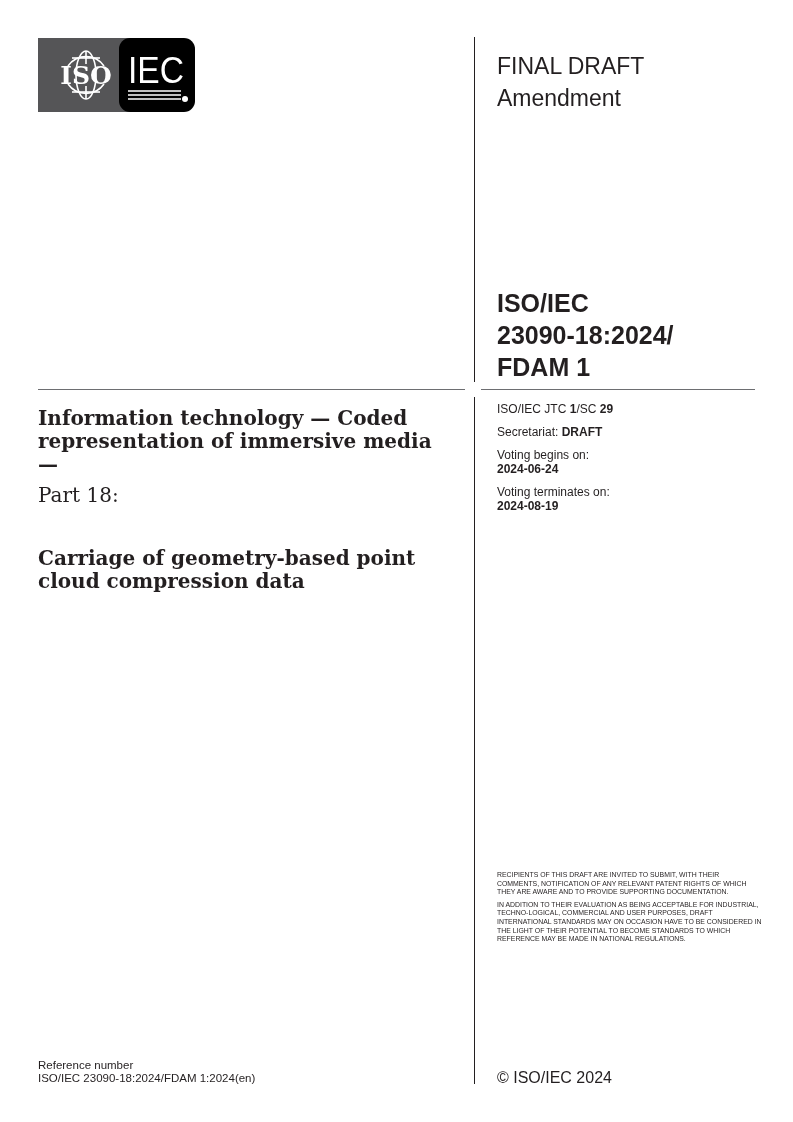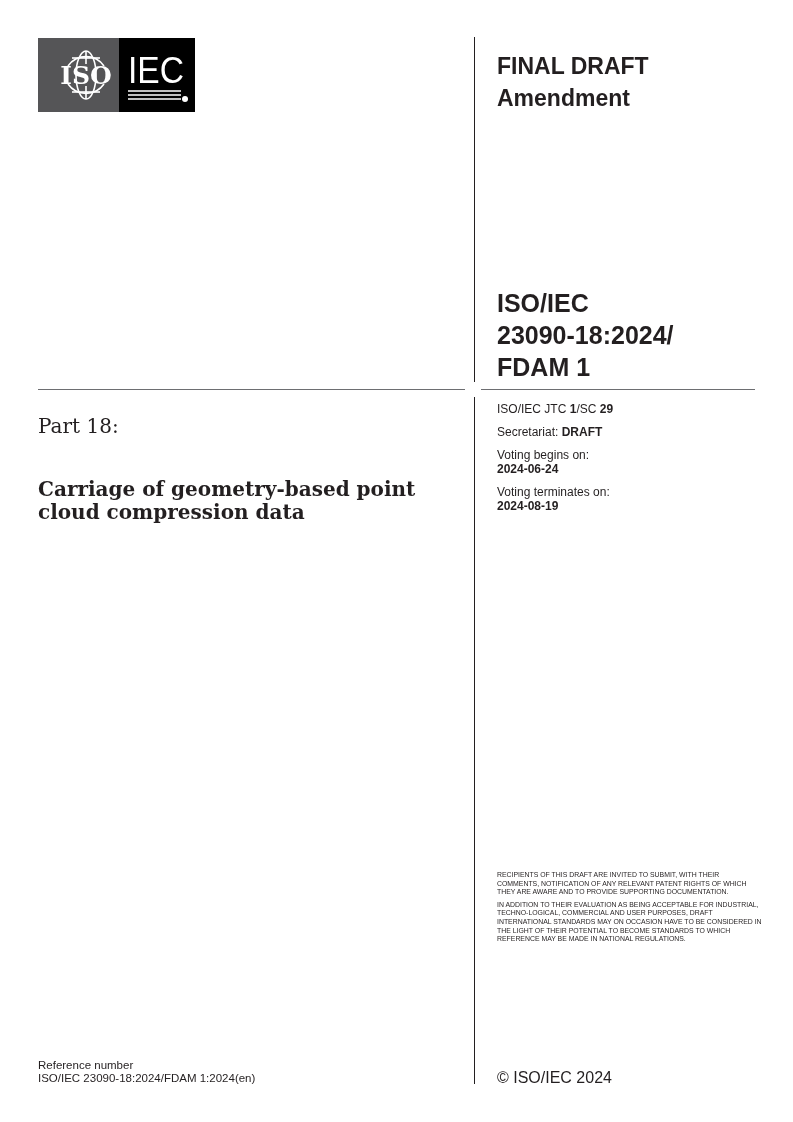--- a/index.html
+++ b/index.html
@@ -1,32 +1,32 @@
 <!DOCTYPE html>
 <html><head>
   <meta charset="utf-8">
   <style>
     html, body { margin: 0; padding: 0; background: #ffffff; }
     body { width: 793px; height: 1122px; position: relative; overflow: hidden; color: #231f20; }
     .sans { font-family: "Liberation Sans", "DejaVu Sans", sans-serif; }
     .serif { font-family: "DejaVu Serif", "Liberation Serif", serif; }
 
     .logo-iso { position: absolute; left: 38px; top: 38px; width: 96px; height: 74px; background: #555557; }
-    .logo-iec { position: absolute; left: 119px; top: 38px; width: 76px; height: 74px; background: #000000; }
+    .logo-iec { position: absolute; left: 119px; top: 38px; width: 76px; height: 74px; background: #000000; border-radius: 11px; }
     .logo-iso svg, .logo-iec svg { display: block; width: 100%; height: 100%; }
 
     .vline { position: absolute; left: 474px; width: 1px; background: #231f20; }
     .vline.top { top: 37px; height: 345px; }
     .vline.bottom { top: 397px; height: 687px; }
 
     .hline { position: absolute; top: 389px; height: 1px; background: #6d6e71; }
     .hline.left { left: 38px; width: 427px; }
     .hline.right { left: 481px; width: 274px; }
 
-    .final-draft { position: absolute; left: 497px; top: 50px; font-size: 23px; font-weight: bold; line-height: 32px; }
+    .final-draft { position: absolute; left: 497px; top: 50px; font-size: 23px; font-weight: normal; line-height: 32px; }
 
     .doc-id { position: absolute; left: 497px; top: 287px; font-size: 25px; font-weight: bold; line-height: 32px; }
 
     .meta { position: absolute; left: 497px; top: 402px; font-size: 12px; line-height: 14px; }
     .meta .row { margin-bottom: 9px; }
     .meta b { font-weight: bold; }
 
     .title { position: absolute; left: 38px; top: 407px; width: 410px; }
     .title .main { font-size: 20px; font-weight: bold; line-height: 23px; }
     .title .part { font-size: 20px; line-height: 23px; margin-top: 8px; }
@@ -90,20 +90,21 @@
     <div>Voting begins on:</div>
     <div style="font-weight:bold">2024-06-24</div>
   </div>
   <div class="row">
     <div>Voting terminates on:</div>
     <div style="font-weight:bold">2024-08-19</div>
   </div>
 </div>
 
 <div class="title serif">
+  <div class="main">Information technology — Coded representation of immersive media —</div>
   <div class="part">Part 18:</div>
   <div class="sub">Carriage of geometry-based point cloud compression data</div>
 </div>
 
 <div class="notice sans">
   <p>RECIPIENTS OF THIS DRAFT ARE INVITED TO SUBMIT, WITH THEIR COMMENTS, NOTIFICATION OF ANY RELEVANT PATENT RIGHTS OF WHICH THEY ARE AWARE AND TO PROVIDE SUPPORTING DOCUMENTATION.</p>
   <p>IN ADDITION TO THEIR EVALUATION AS BEING ACCEPTABLE FOR INDUSTRIAL, TECHNO-LOGICAL, COMMERCIAL AND USER PURPOSES, DRAFT INTERNATIONAL STANDARDS MAY ON OCCASION HAVE TO BE CONSIDERED IN THE LIGHT OF THEIR POTENTIAL TO BECOME STANDARDS TO WHICH REFERENCE MAY BE MADE IN NATIONAL REGULATIONS.</p>
 </div>
 
 <div class="ref sans">

